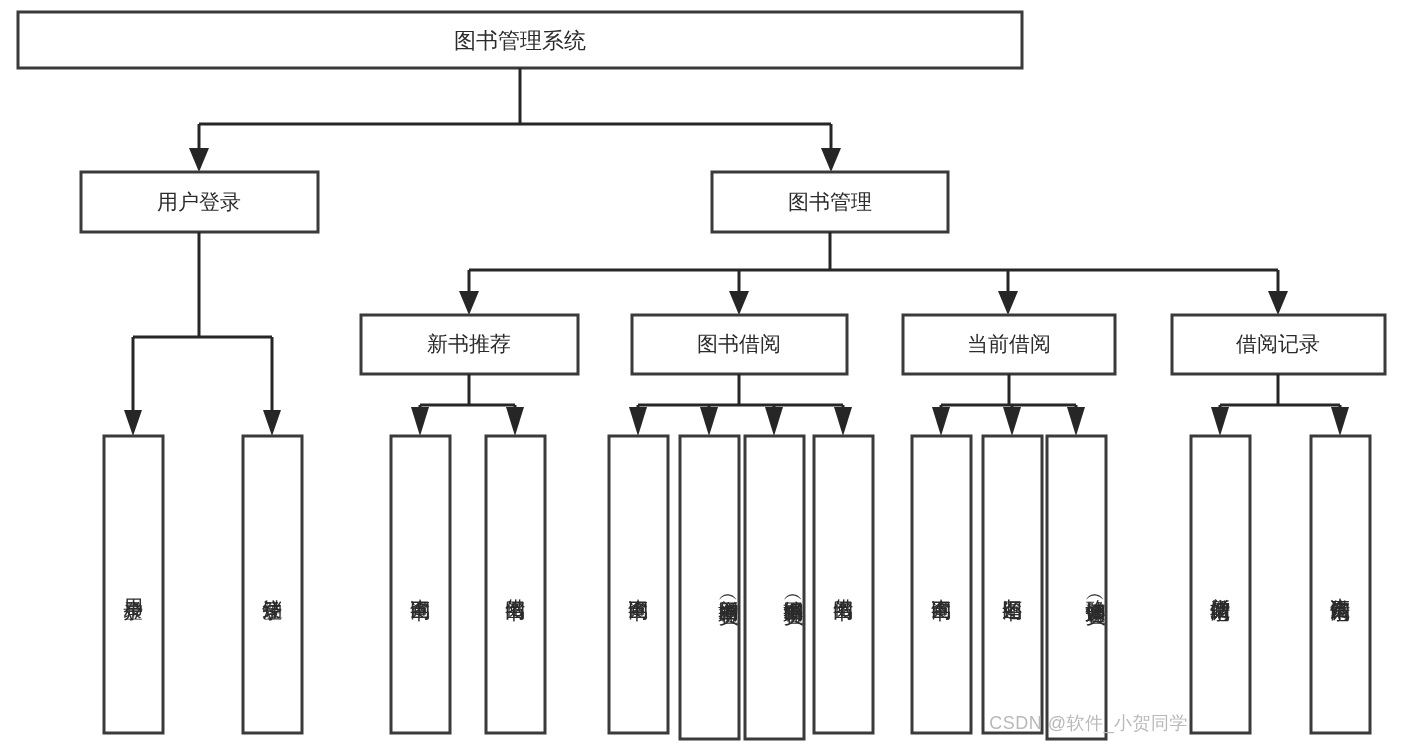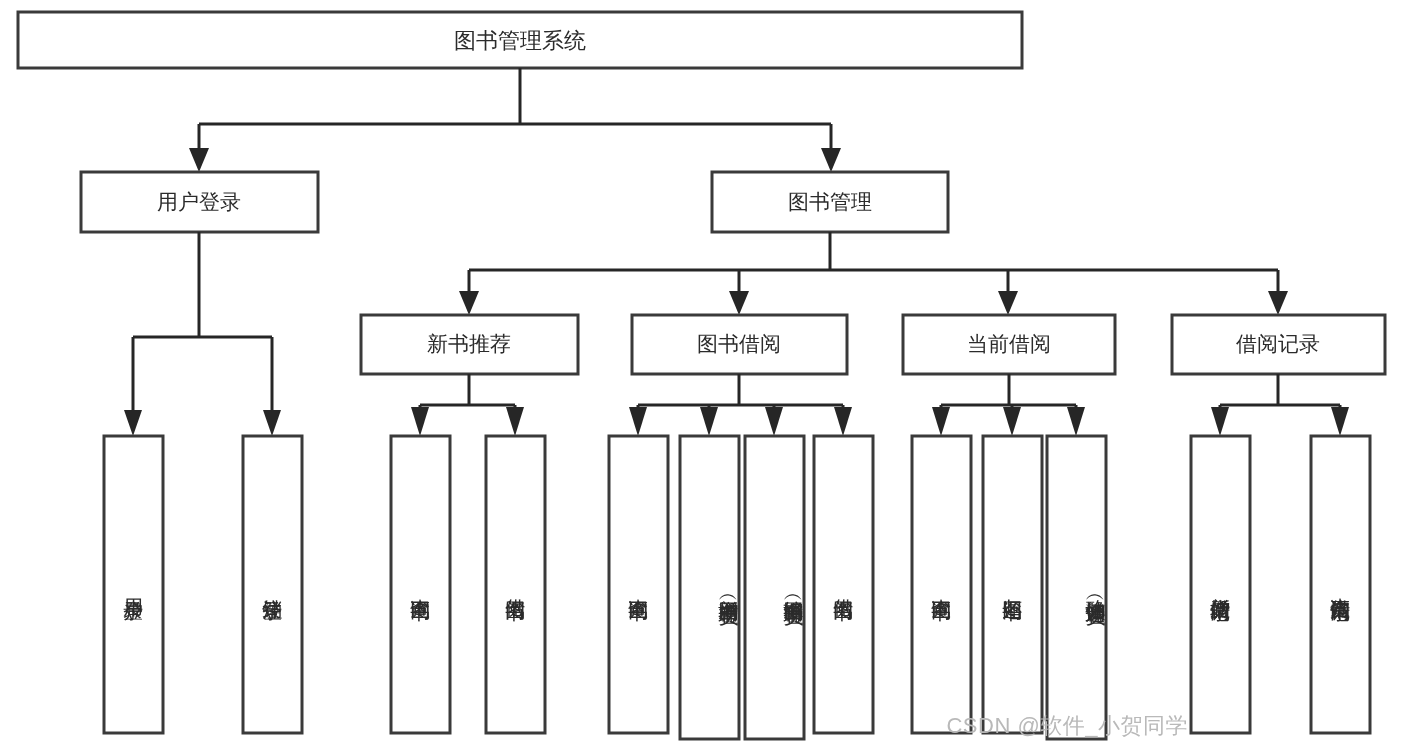--- a/index.html
+++ b/index.html
@@ -68,23 +68,23 @@
     white-space: nowrap;
     display: flex;
     align-items: flex-start;
     justify-content: center;
     pointer-events: none;
   }
   .vlabel.center { align-items: center; }
   .watermark {
     position: absolute;
     right: 8px;
-    bottom: 6px;
-    font-family: "Liberation Sans", "DejaVu Sans", sans-serif;
-    font-size: 22px;
+    bottom: 12px;
+    font-family: "Liberation Sans", "DejaVu Sans", sans-serif;
+    font-size: 18px;
     color: #b9b9b9;
     letter-spacing: 0.5px;
     user-select: none;
   }
 </style>
 </head>
 <body>
 
 <div id="diagram-root">
 

